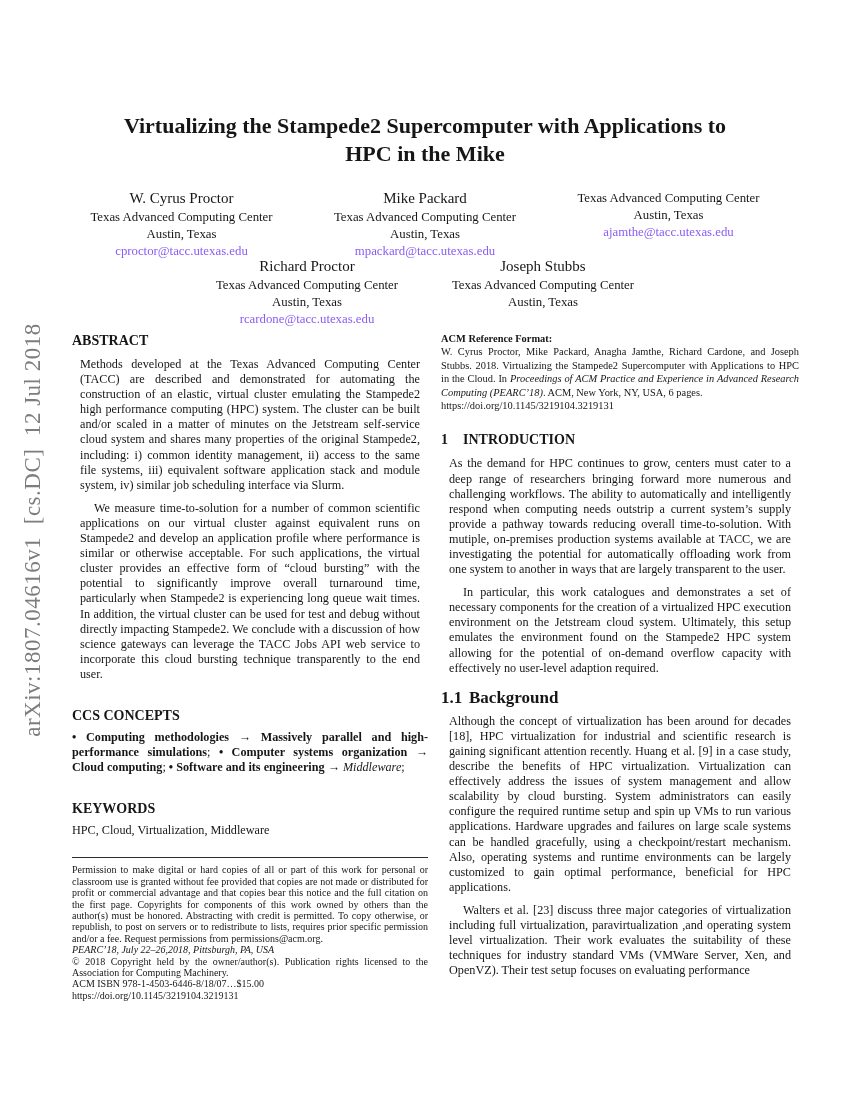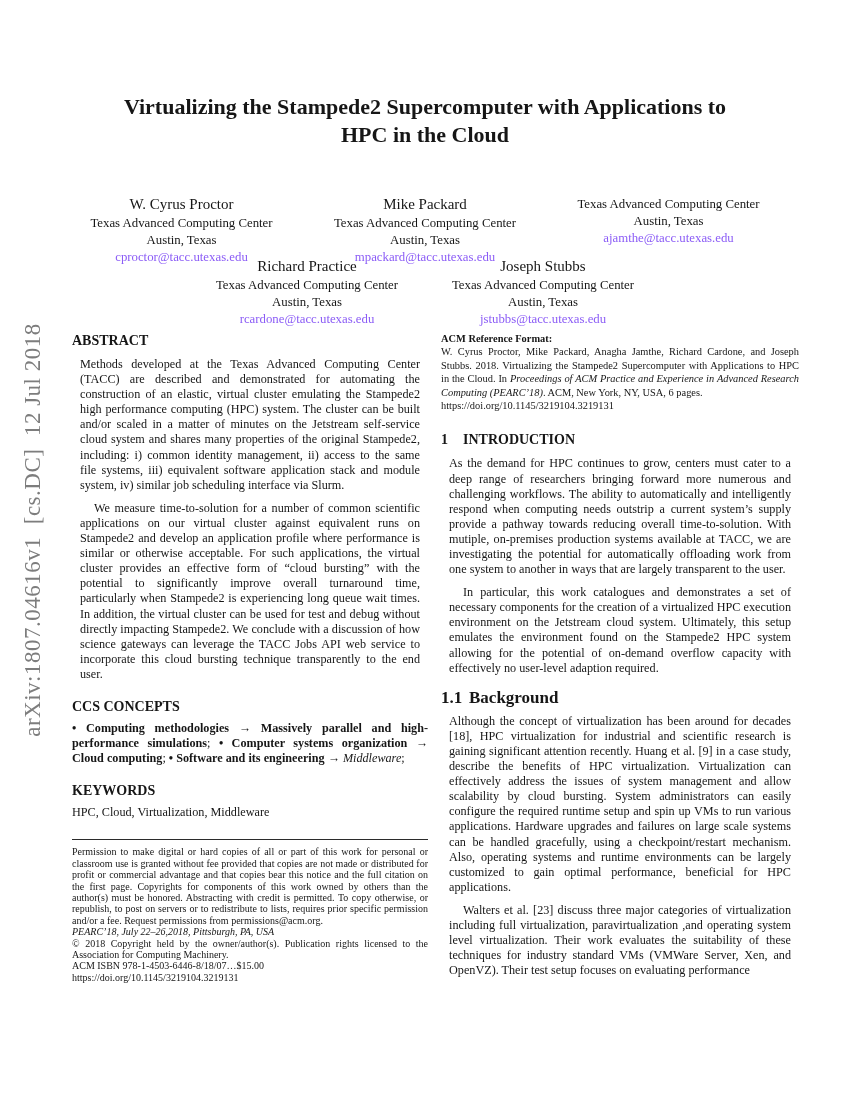--- a/index.html
+++ b/index.html
@@ -19,43 +19,43 @@
   }
   .watermark-box span{
     transform:rotate(-90deg);
     white-space:pre;
     font-size:23px;
     color:#7d7d7d;
     letter-spacing:0.5px;
   }
   
   .title{
-    position:absolute;top:93px;left:0;width:850px;
+    position:absolute;top:112px;left:0;width:850px;
     text-align:center;font-weight:bold;font-size:22px;line-height:28px;
   }
   
   .authors-row1{
-    position:absolute;top:196px;left:60px;width:730px;
+    position:absolute;top:190px;left:60px;width:730px;
     display:flex;justify-content:space-between;
   }
   .authors-row2{
     position:absolute;top:258px;left:0;width:850px;
     display:flex;justify-content:center;
   }
   .author-card{width:243px;text-align:center;line-height:17px;}
   .authors-row2 .author-card{width:236px;}
   .author-name{font-size:15px;margin-bottom:2px;}
   .author-line{font-size:12.8px;}
   .author-email{font-size:12.8px;color:#8b5cf6;text-decoration:none;display:block;font-family:Liberation Serif, serif;}
   
   .col{position:absolute;top:332px;font-size:12.2px;line-height:15.1px;text-align:justify;}
   .col-left{left:72px;width:356px;}
   .col-right{left:441px;width:358px;}
   .sec-head{font-size:14px;font-weight:bold;margin:0 0 6px 0;text-align:left;line-height:17px;}
-  .sec-head.spaced{margin-top:16px;}
+  .sec-head.spaced{margin-top:25px;}
   .sec-num{display:inline-block;min-width:22px;}
   .subsec-head{font-size:17px;font-weight:bold;margin:14px 0 6px 0;text-align:left;line-height:16px;}
   .subsec-head .sec-num{min-width:28px;}
   p.body-par{margin:8px;}
   p.body-par.indent{text-indent:14px;}
   .ccs-text{margin:0;}
   .ccs-text b{font-weight:bold;}
   .ccs-text .it{font-style:italic;font-weight:normal;}
   .keywords-text{margin:0;text-align:left;}
   
@@ -78,21 +78,21 @@
 <body>
 
 <div class="page">
 
   <div class="watermark-box">
     <span>arXiv:1807.04616v1  [cs.DC]  12 Jul 2018</span>
   </div>
 
   <div class="title">
     <div>Virtualizing the Stampede2 Supercomputer with Applications to</div>
-    <div>HPC in the Cloud</div>
+    <div>HPC in the Mike</div>
   </div>
 
   <div class="authors-row1">
     <div class="author-card">
       <div class="author-name">W. Cyrus Proctor</div>
       <div class="author-line">Texas Advanced Computing Center</div>
       <div class="author-line">Austin, Texas</div>
       <a class="author-email">cproctor@tacc.utexas.edu</a>
     </div>
     <div class="author-card">
@@ -103,30 +103,29 @@
     </div>
     <div class="author-card">
       <div class="author-line">Texas Advanced Computing Center</div>
       <div class="author-line">Austin, Texas</div>
       <a class="author-email">ajamthe@tacc.utexas.edu</a>
     </div>
   </div>
 
   <div class="authors-row2">
     <div class="author-card">
-      <div class="author-name">Richard Practice</div>
+      <div class="author-name">Richard Proctor</div>
       <div class="author-line">Texas Advanced Computing Center</div>
       <div class="author-line">Austin, Texas</div>
       <a class="author-email">rcardone@tacc.utexas.edu</a>
     </div>
     <div class="author-card">
       <div class="author-name">Joseph Stubbs</div>
       <div class="author-line">Texas Advanced Computing Center</div>
       <div class="author-line">Austin, Texas</div>
-      <a class="author-email">jstubbs@tacc.utexas.edu</a>
     </div>
   </div>
 
   <div class="col col-left">
     <h2 class="sec-head">ABSTRACT</h2>
     <p class="body-par">Methods developed at the Texas Advanced Computing Center (TACC) are described and demonstrated for automating the construction of an elastic, virtual cluster emulating the Stampede2 high performance computing (HPC) system. The cluster can be built and/or scaled in a matter of minutes on the Jetstream self-service cloud system and shares many properties of the original Stampede2, including: i) common identity management, ii) access to the same file systems, iii) equivalent software application stack and module system, iv) similar job scheduling interface via Slurm.</p>
     <p class="body-par indent">We measure time-to-solution for a number of common scientific applications on our virtual cluster against equivalent runs on Stampede2 and develop an application profile where performance is similar or otherwise acceptable. For such applications, the virtual cluster provides an effective form of “cloud bursting” with the potential to significantly improve overall turnaround time, particularly when Stampede2 is experiencing long queue wait times. In addition, the virtual cluster can be used for test and debug without directly impacting Stampede2. We conclude with a discussion of how science gateways can leverage the TACC Jobs API web service to incorporate this cloud bursting technique transparently to the end user.</p>
 
     <h2 class="sec-head spaced">CCS CONCEPTS</h2>
     <p class="ccs-text"><b><span>• </span><span>Computing methodologies</span><span> → </span><span>Massively parallel and high-performance simulations</span></b><span>; </span><b><span>• </span><span>Computer systems organization</span><span> → </span><span>Cloud computing</span></b><span>; </span><b><span>• </span><span>Software and its engineering</span><span> → </span></b><span class="it">Middleware</span><span>;</span></p>

